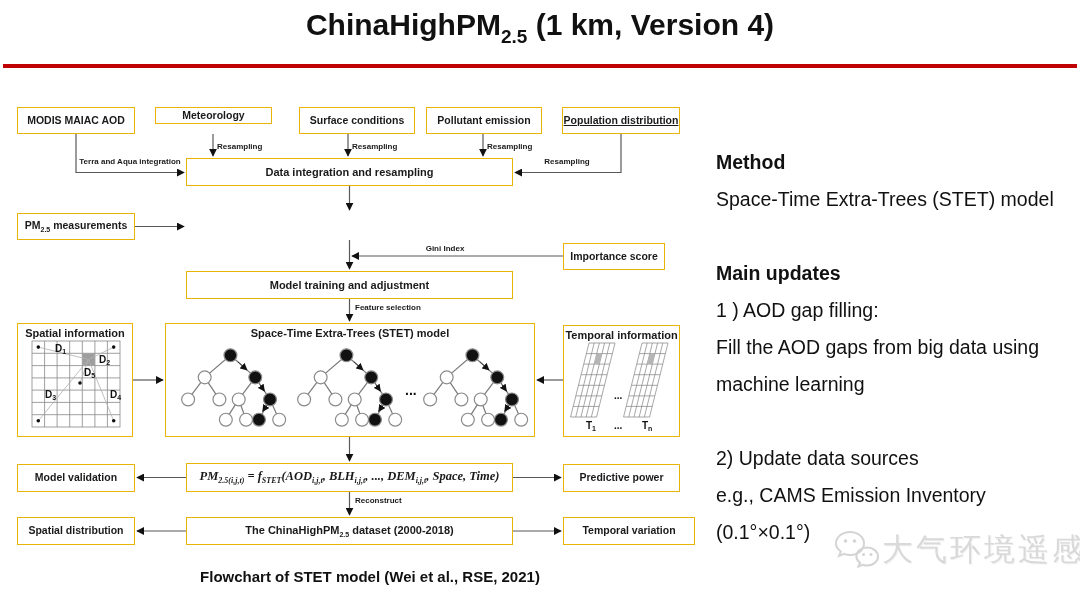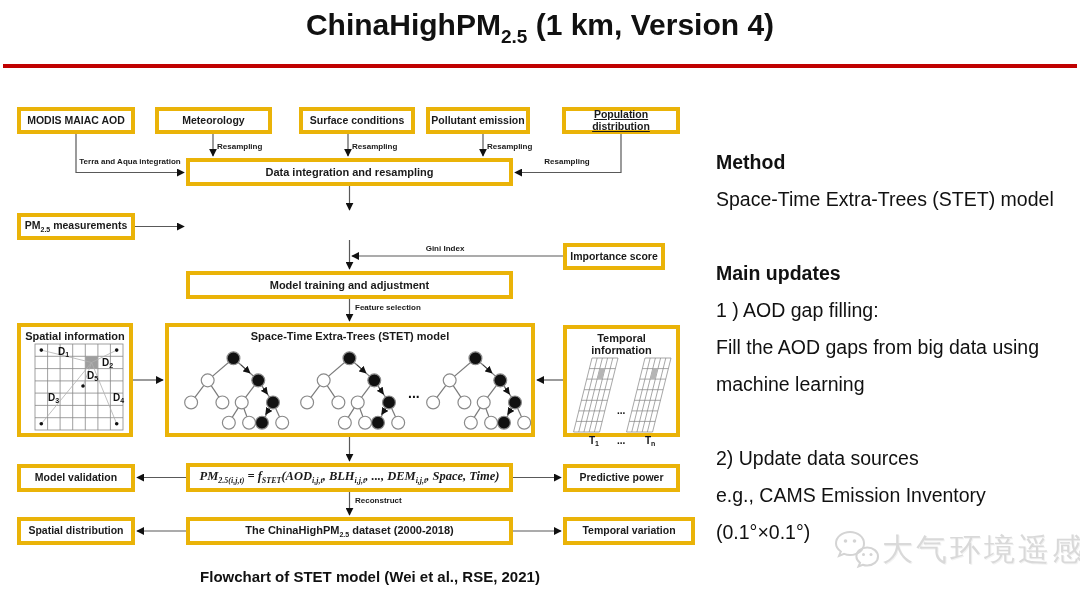--- a/index.html
+++ b/index.html
@@ -6,21 +6,21 @@
   body{width:1080px;height:608px;position:relative;overflow:hidden;
        font-family:"Liberation Sans",sans-serif;color:#1a1a1a;}
   
   .title-wrap{position:absolute;top:8px;left:0;width:1080px;text-align:center;
               font-weight:700;font-size:30px;color:#111;}
   .title-sub{font-size:19px;vertical-align:-8px;font-weight:700;}
   .red-rule{position:absolute;top:64px;left:3px;width:1074px;height:4px;background:#c00000;}
   
   .flowchart{position:absolute;left:0;top:95px;width:700px;height:470px;}
   .connectors{position:absolute;left:0;top:0;}
-  .fbox{position:absolute;border:4px solid #eab308;background:#fff;box-sizing:border-box;
+  .fbox{position:absolute;border:1px solid #eab308;background:#fff;box-sizing:border-box;
         display:flex;align-items:center;justify-content:center;text-align:center;
         font-weight:700;font-size:10.5px;line-height:1.1;color:#1a1a1a;}
   .fbox.big{font-size:11px;}
   .fbox.panel{display:block;}
   .panel-title{font-weight:700;font-size:11px;text-align:center;padding-top:3px;}
   .albl{position:absolute;font-weight:700;font-size:8px;color:#1a1a1a;white-space:nowrap;}
   .albl.ctr{text-align:center;}
   .sb{font-size:7px;vertical-align:-3px;}
   
   .formula{font-family:"Liberation Serif",serif;font-style:italic;font-weight:700;
@@ -111,23 +111,23 @@
   <span class="albl ctr" style="left:76px;top:62px;width:108px;">Terra and Aqua integration</span>
   <span class="albl" style="left:217px;top:47px;">Resampling</span>
   <span class="albl" style="left:352px;top:47px;">Resampling</span>
   <span class="albl" style="left:487px;top:47px;">Resampling</span>
   <span class="albl ctr" style="left:527px;top:62px;width:80px;">Resampling</span>
   <span class="albl ctr" style="left:400px;top:149px;width:90px;">Gini Index</span>
   <span class="albl" style="left:355px;top:208px;">Feature selection</span>
   <span class="albl" style="left:355px;top:401px;">Reconstruct</span>
 
   <div class="fbox" style="left:17px;top:12px;width:118px;height:27px;">MODIS MAIAC AOD</div>
-  <div class="fbox" style="left:155px;top:12px;width:117px;height:27px;">Meteorology</div>
+  <div class="fbox" style="left:155px;top:12px;width:117px;height:17px;">Meteorology</div>
   <div class="fbox" style="left:299px;top:12px;width:116px;height:27px;">Surface conditions</div>
-  <div class="fbox" style="left:426px;top:12px;width:104px;height:27px;">Pollutant emission</div>
+  <div class="fbox" style="left:426px;top:12px;width:116px;height:27px;">Pollutant emission</div>
   <div class="fbox" style="left:562px;top:12px;width:118px;height:27px;text-decoration:underline;">Population distribution</div>
 
   <div class="fbox big" style="left:186px;top:63px;width:327px;height:28px;">Data integration and resampling</div>
   <div class="fbox" style="left:17px;top:118px;width:118px;height:27px;">
       <span><span>PM</span><span class="sb">2.5</span><span> measurements</span></span>
     </div>
   <div class="fbox" style="left:563px;top:148px;width:102px;height:27px;">Importance score</div>
   <div class="fbox big" style="left:186px;top:176px;width:327px;height:28px;">Model training and adjustment</div>
 
   <div class="fbox panel" style="left:17px;top:228px;width:116px;height:114px;">

